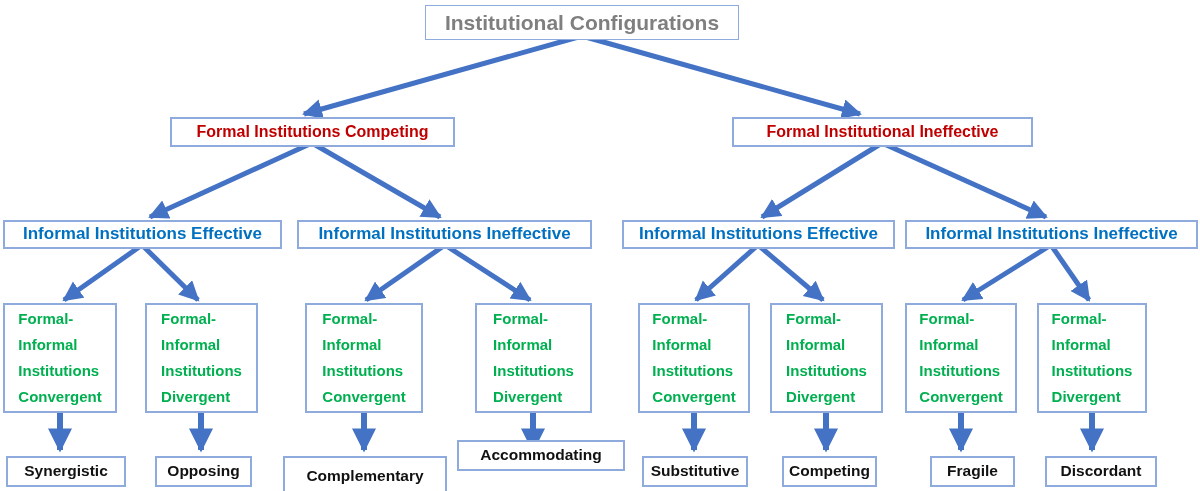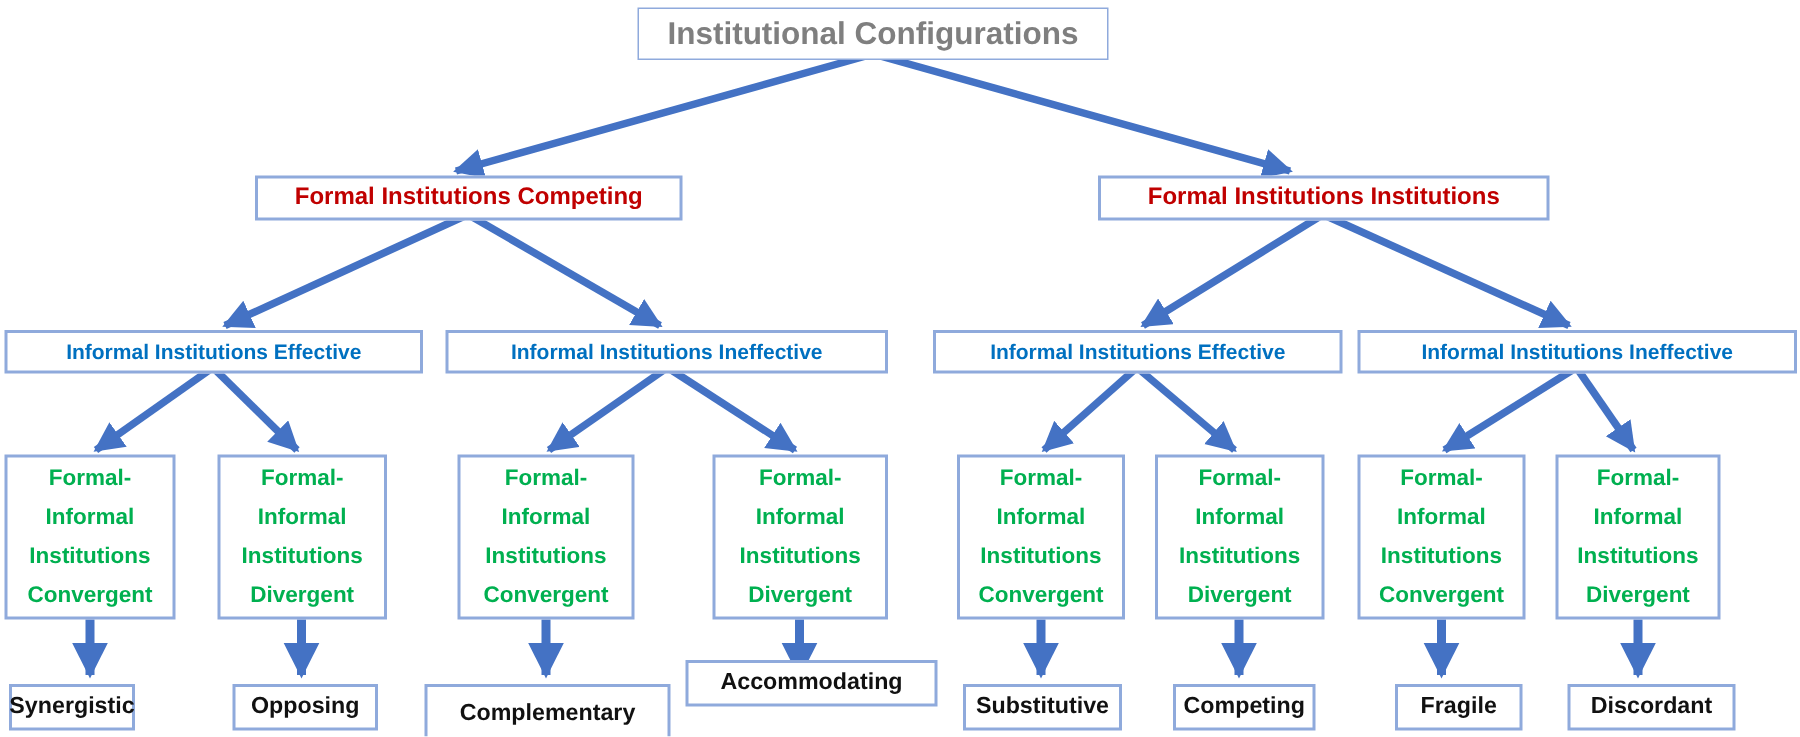--- a/index.html
+++ b/index.html
@@ -24,28 +24,28 @@
   }
   .node {
     position: absolute;
     z-index: 2;
     background: #ffffff;
     border: 2px solid var(--box-border, #8FAADC);
     box-sizing: border-box;
     display: flex;
     align-items: center;
     justify-content: center;
-    text-align: center;
+    text-align: left;
     font-weight: bold;
     white-space: pre-line;
     line-height: 1.2;
   }
   .node.root    { color: var(--root-text, #7F7F7F);  font-size: 21px; border-width: 1.5px; }
   .node.lvl2    { color: var(--lvl2-text, #C00000);  font-size: 16px; }
-  .node.lvl3    { color: var(--lvl3-text, #0070C0);  font-size: 14px; }
+  .node.lvl3    { color: var(--lvl3-text, #0070C0);  font-size: 17px; }
   .node.lvl4    { color: var(--lvl4-text, #00B050);  font-size: 15px; line-height: 26px; }
   .node.outcome { color: var(--outcome-text, #111111); font-size: 15.5px; }
 </style>
 </head>
 <body>
 
 <div class="canvas">
 
   <svg class="arrows-layer" width="1200" height="491" viewBox="0 0 1200 491" xmlns="http://www.w3.org/2000/svg">
     <defs>
@@ -82,21 +82,21 @@
       <line x1="694" y1="408" x2="694" y2="450" marker-end="url(#ah)" stroke="#4472C4"></line>
       <line x1="826" y1="408" x2="826" y2="450" marker-end="url(#ah)" stroke="#4472C4"></line>
       <line x1="961" y1="408" x2="961" y2="450" marker-end="url(#ah)" stroke="#4472C4"></line>
       <line x1="1092" y1="408" x2="1092" y2="450" marker-end="url(#ah)" stroke="#4472C4"></line>
     </g>
   </svg>
 
   <div class="node root" style="left:425px; top:5px; width:314px; height:35px;">Institutional Configurations</div>
 
   <div class="node lvl2" style="left:170px; top:117px; width:285px; height:30px;">Formal Institutions Competing</div>
-  <div class="node lvl2" style="left:732px; top:117px; width:301px; height:30px;">Formal Institutions Institutions</div>
+  <div class="node lvl2" style="left:732px; top:117px; width:301px; height:30px;">Formal Institutional Ineffective</div>
 
   <div class="node lvl3" style="left:3px; top:220px; width:279px; height:29px;">Informal Institutions Effective</div>
   <div class="node lvl3" style="left:297px; top:220px; width:295px; height:29px;">Informal Institutions Ineffective</div>
   <div class="node lvl3" style="left:622px; top:220px; width:273px; height:29px;">Informal Institutions Effective</div>
   <div class="node lvl3" style="left:905px; top:220px; width:293px; height:29px;">Informal Institutions Ineffective</div>
 
   <div class="node lvl4" style="left:3px; top:303px; width:114px; height:110px;">Formal-
 Informal
 Institutions
 Convergent</div>
@@ -122,21 +122,21 @@
 Divergent</div>
   <div class="node lvl4" style="left:905px; top:303px; width:112px; height:110px;">Formal-
 Informal
 Institutions
 Convergent</div>
   <div class="node lvl4" style="left:1037px; top:303px; width:110px; height:110px;">Formal-
 Informal
 Institutions
 Divergent</div>
 
-  <div class="node outcome" style="left:6px; top:456px; width:84px; height:31px;">Synergistic</div>
+  <div class="node outcome" style="left:6px; top:456px; width:120px; height:31px;">Synergistic</div>
   <div class="node outcome" style="left:155px; top:456px; width:97px; height:31px;">Opposing</div>
   <div class="node outcome" style="left:283px; top:456px; width:164px; height:40px;">Complementary</div>
   <div class="node outcome" style="left:457px; top:440px; width:168px; height:31px;">Accommodating</div>
   <div class="node outcome" style="left:642px; top:456px; width:106px; height:31px;">Substitutive</div>
   <div class="node outcome" style="left:782px; top:456px; width:95px; height:31px;">Competing</div>
   <div class="node outcome" style="left:930px; top:456px; width:85px; height:31px;">Fragile</div>
   <div class="node outcome" style="left:1045px; top:456px; width:112px; height:31px;">Discordant</div>
 
 </div>
 

